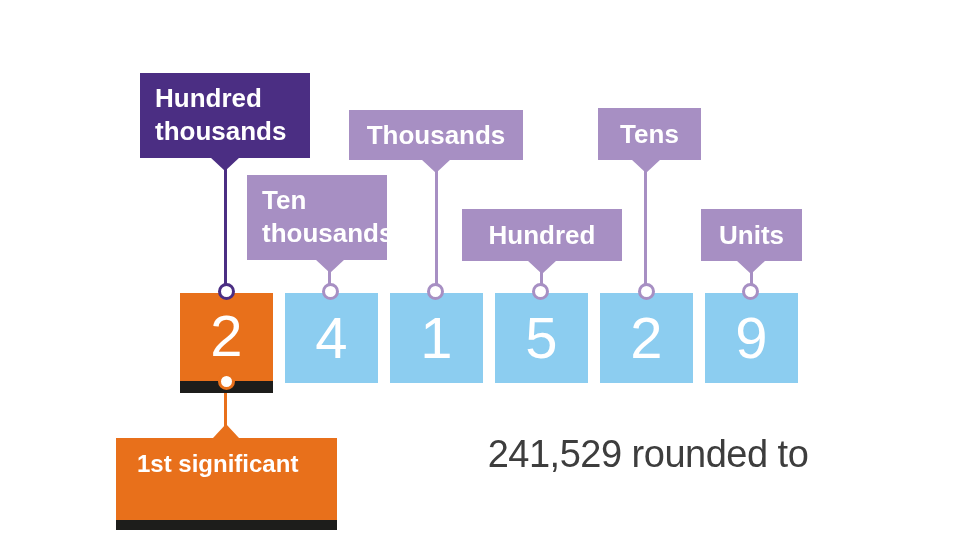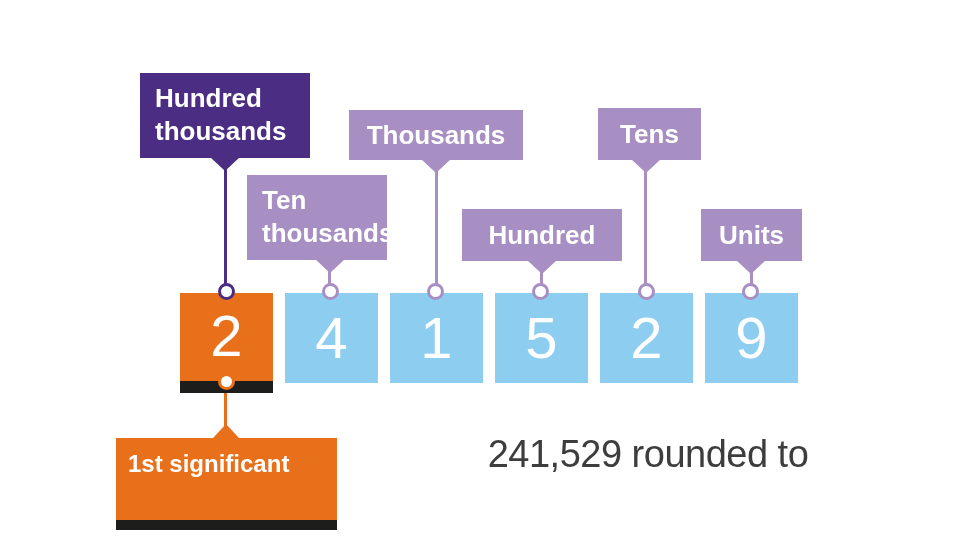--- a/index.html
+++ b/index.html
@@ -98,21 +98,21 @@
     position: absolute;
     left: 0; right: 0; bottom: 0;
     height: 10px;
     background: var(--bar-black, #1d1d1b);
   }
   .sig-callout {
     position: absolute;
     left: 116px; top: 410px;
     width: 221px; height: 92px;
     box-sizing: border-box;
-    padding: 10px 0 0 12px;
+    padding: 10px 0 0 21px;
     font-size: 24px;
     line-height: 1.3;
   }
   
   .caption {
     position: absolute;
     left: 320px;
     top: 403px;
     width: 656px;
     text-align: center;

